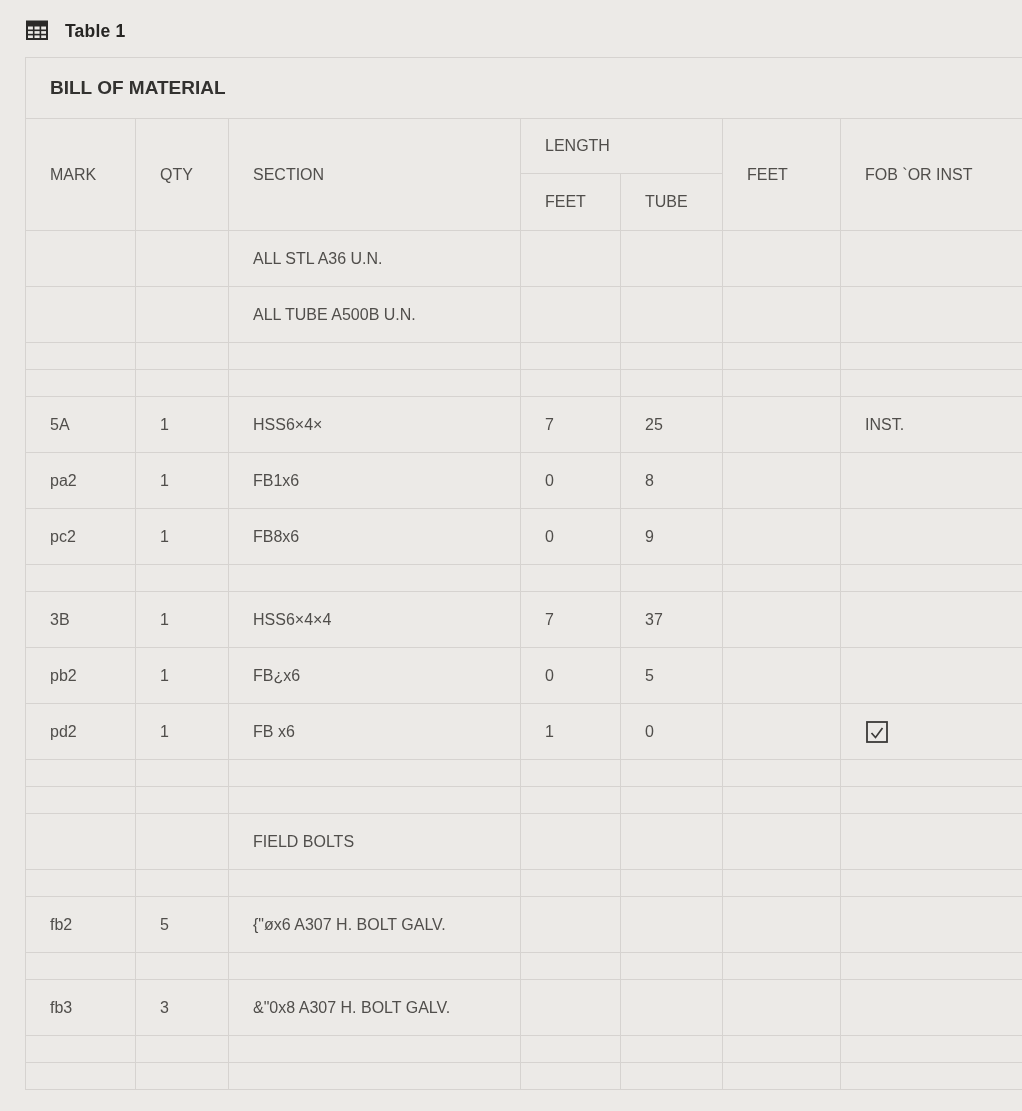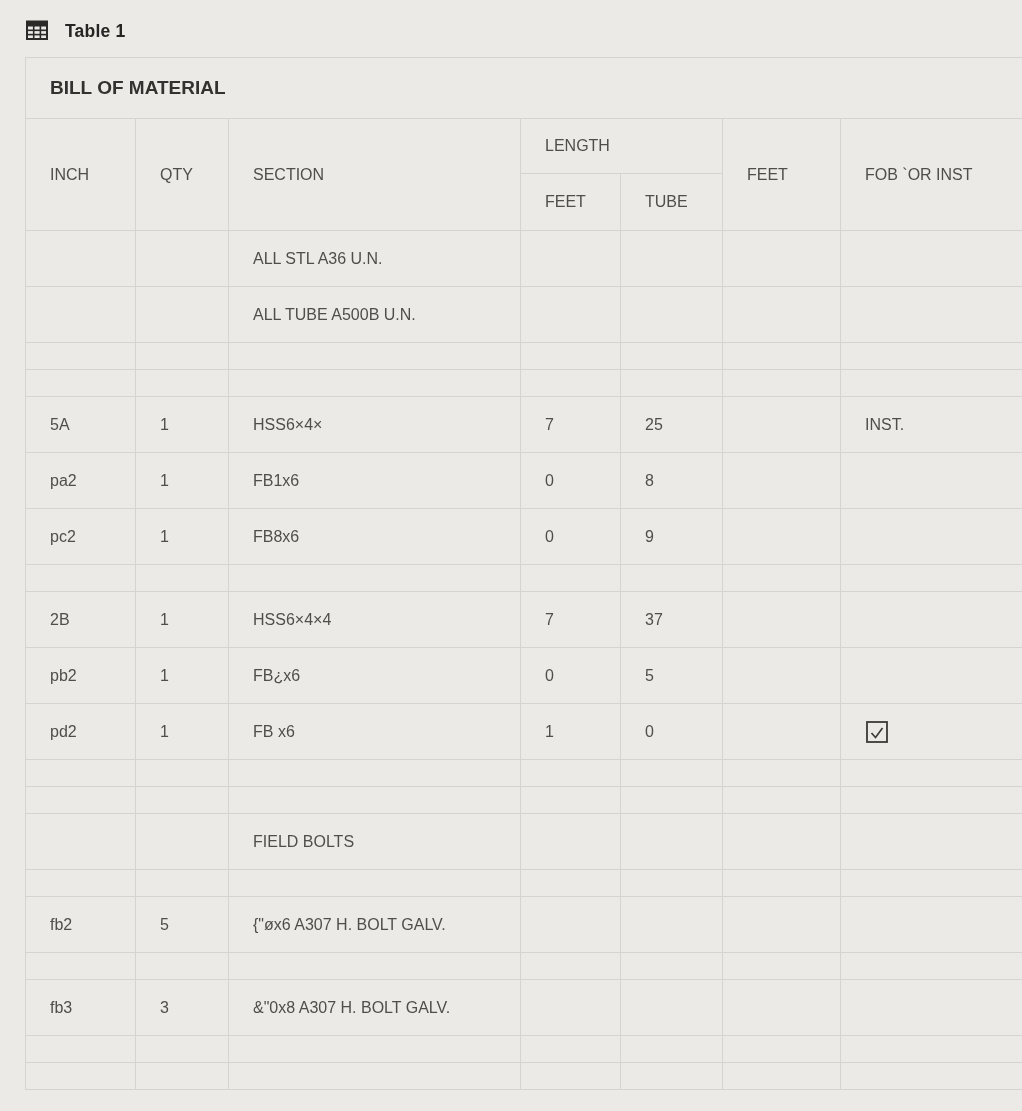--- a/index.html
+++ b/index.html
@@ -100,21 +100,21 @@
     <col style="width:100px">
     <col style="width:102px">
     <col style="width:118px">
     <col style="width:325px">
   </colgroup>
   <thead>
     <tr class="title-row">
       <td colspan="7">BILL OF MATERIAL</td>
     </tr>
     <tr class="hdr-top">
-      <th rowspan="2">INCH</th>
+      <th rowspan="2">MARK</th>
       <th rowspan="2">QTY</th>
       <th rowspan="2">SECTION</th>
       <th colspan="2">LENGTH</th>
       <th rowspan="2">FEET</th>
       <th rowspan="2">FOB `OR INST</th>
     </tr>
     <tr class="hdr-sub">
       <th>FEET</th>
       <th>TUBE</th>
     </tr>
@@ -186,21 +186,21 @@
       <tr class="row-small">
         <td></td>
         <td></td>
         <td></td>
         <td></td>
         <td></td>
         <td></td>
         <td></td>
       </tr>
       <tr class="row-normal">
-        <td>2B</td>
+        <td>3B</td>
         <td>1</td>
         <td>HSS6×4×4</td>
         <td>7</td>
         <td>37</td>
         <td></td>
         <td></td>
       </tr>
       <tr class="row-normal">
         <td>pb2</td>
         <td>1</td>

